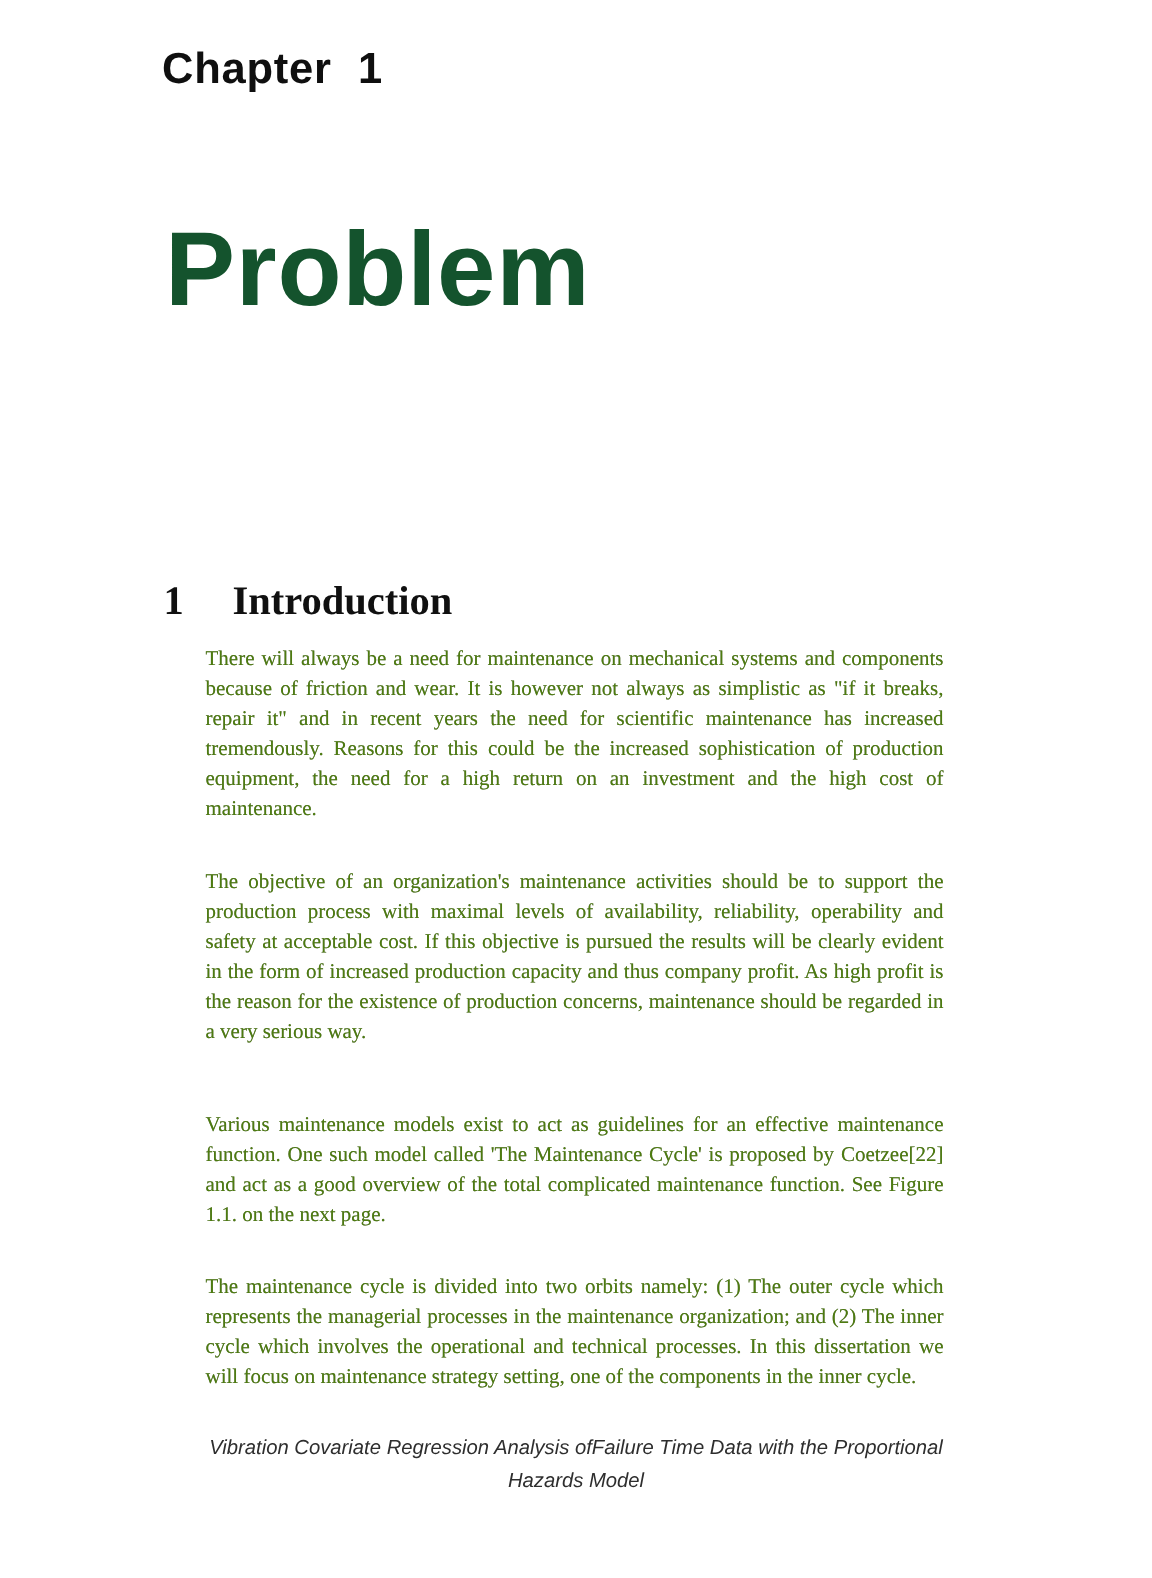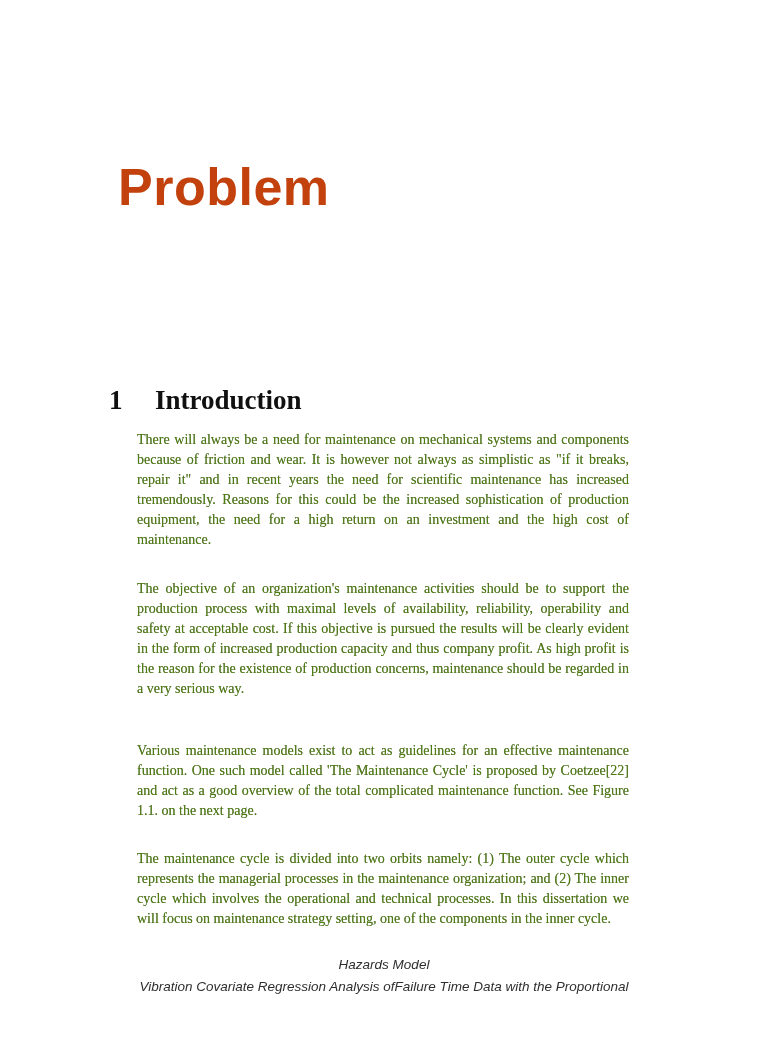--- a/index.html
+++ b/index.html
@@ -24,27 +24,27 @@
     font-size: 29px;
     line-height: 34px;
     letter-spacing: 0.5px;
     word-spacing: 9px;
     color: #0f0f0f;
   }
   .title {
     position: absolute;
     left: 110px;
     top: 146px;
-    margin: 8px;
+    margin: 0;
     font-family: "Liberation Sans", sans-serif;
     font-weight: bold;
-    font-size: 52px;
+    font-size: 70px;
     line-height: 67px;
     letter-spacing: 0.5px;
-    color: #c2410c;
+    color: #14532d;
   }
   .section-heading {
     position: absolute;
     left: 105px;
     top: 380px;
     margin: 4px;
     font-family: "Liberation Serif", "DejaVu Serif", serif;
     font-weight: bold;
     font-size: 27px;
     line-height: 33px;
@@ -81,34 +81,35 @@
     font-size: 13.5px;
     line-height: 22px;
     color: #2e2e2e;
   }
 </style>
 </head>
 <body>
 
 <div class="page">
 
+  <div class="chapter-label">Chapter 1</div>
 
   <h1 class="title">
     <span>Problem</span><br>
   </h1>
 
   <h2 class="section-heading">
     <span class="section-number">1</span><span>Introduction</span>
   </h2>
 
   <div class="body-text">
     <p class="para-1">There will always be a need for maintenance on mechanical systems and components because of friction and wear. It is however not always as simplistic as "if it breaks, repair it" and in recent years the need for scientific maintenance has increased tremendously. Reasons for this could be the increased sophistication of production equipment, the need for a high return on an investment and the high cost of maintenance.</p>
     <p class="para-2">The objective of an organization's maintenance activities should be to support the production process with maximal levels of availability, reliability, operability and safety at acceptable cost. If this objective is pursued the results will be clearly evident in the form of increased production capacity and thus company profit. As high profit is the reason for the existence of production concerns, maintenance should be regarded in a very serious way.</p>
     <p class="para-3">Various maintenance models exist to act as guidelines for an effective maintenance function. One such model called 'The Maintenance Cycle' is proposed by Coetzee[22] and act as a good overview of the total complicated maintenance function. See Figure 1.1. on the next page.</p>
     <p class="para-4">The maintenance cycle is divided into two orbits namely: (1) The outer cycle which represents the managerial processes in the maintenance organization; and (2) The inner cycle which involves the operational and technical processes. In this dissertation we will focus on maintenance strategy setting, one of the components in the inner cycle.</p>
   </div>
 
   <div class="footer">
+    <div>Vibration Covariate Regression Analysis ofFailure Time Data with the Proportional</div>
     <div>Hazards Model</div>
-    <div>Vibration Covariate Regression Analysis ofFailure Time Data with the Proportional</div>
   </div>
 
 </div>
 
 </body></html>

